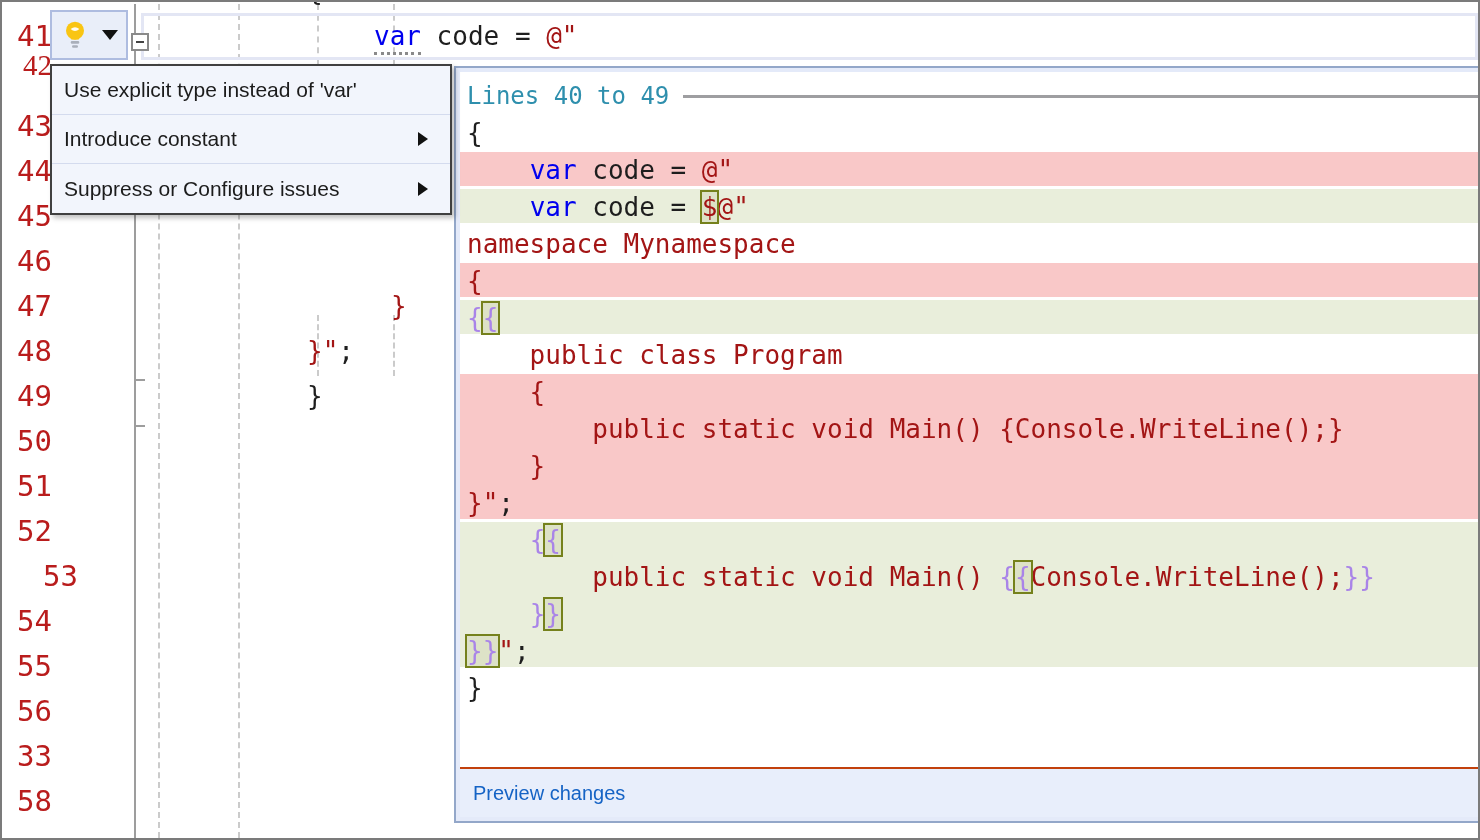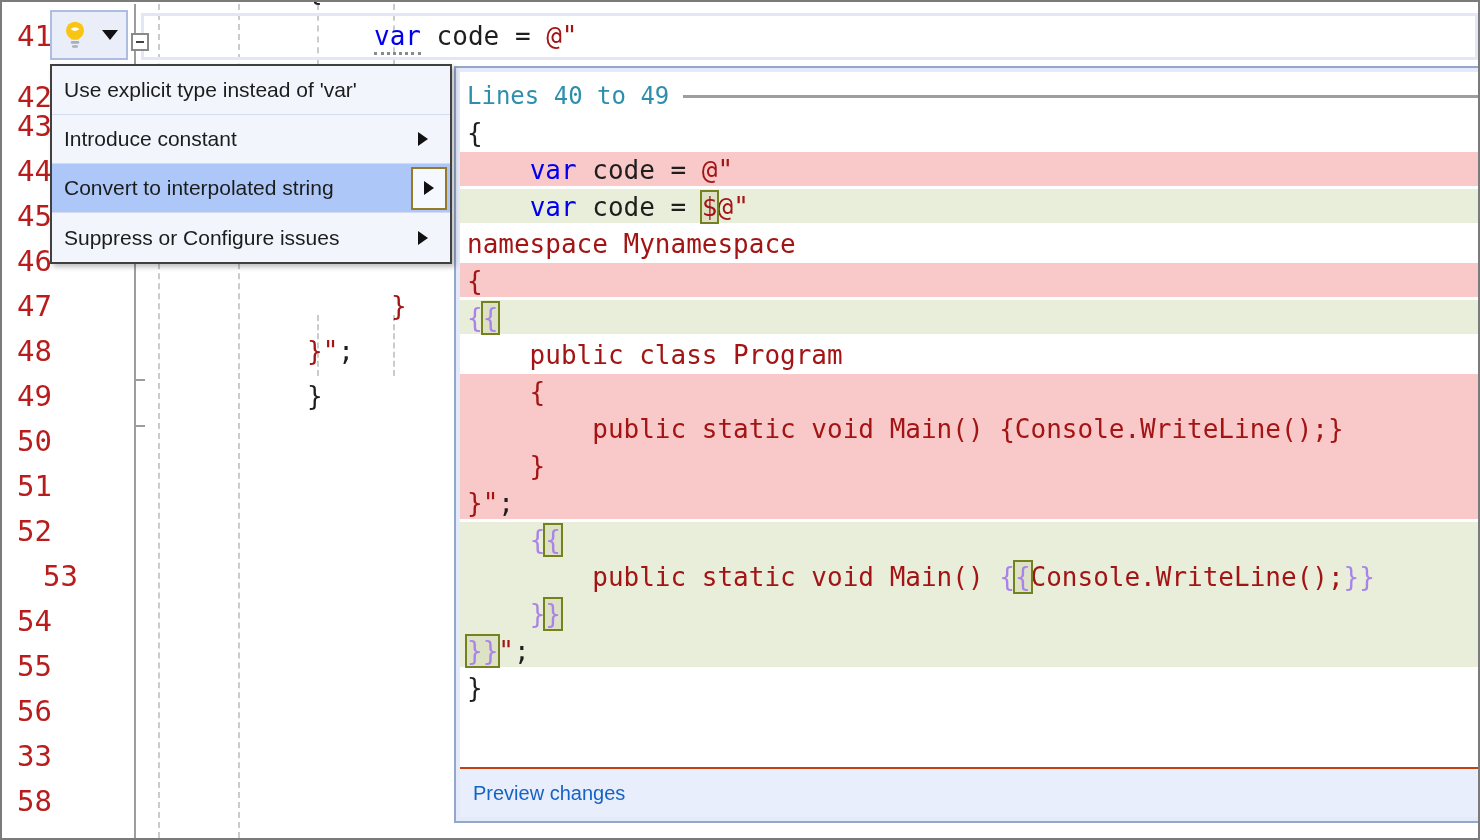--- a/index.html
+++ b/index.html
@@ -89,21 +89,21 @@
   .preview-footer span { color:#1563C5; font-size:20px; font-family:"Liberation Sans", sans-serif; cursor:pointer; }
 </style>
 </head>
 <body>
 
 <div class="window">
 
   <div id="gutter">
       <div class="line-num" style="top: -33px;">40</div>
       <div class="line-num" style="top: 12px;">41</div>
-      <div class="line-num" style="top: 73px;">42</div>
+      <div class="line-num" style="top: 41px; font-family: Liberation Serif, serif;">42</div>
       <div class="line-num" style="top: 102px;">43</div>
       <div class="line-num" style="top: 147px;">44</div>
       <div class="line-num" style="top: 192px;">45</div>
       <div class="line-num" style="top: 237px;">46</div>
       <div class="line-num" style="top: 282px;">47</div>
       <div class="line-num" style="top: 327px;">48</div>
       <div class="line-num" style="top: 372px;">49</div>
       <div class="line-num" style="top: 417px;">50</div>
       <div class="line-num" style="top: 462px;">51</div>
       <div class="line-num" style="top: 507px;">52</div>
@@ -151,26 +151,20 @@
     <div class="caret-down"></div>
   </div>
 
   <div class="menu" id="menu">
       <div class="menu-item">
         <span class="label">Use explicit type instead of 'var'</span>
       </div>
       <div class="menu-item">
         <span class="label">Introduce constant</span>
         <div class="sub-arrow"></div>
-      </div>
-      <div class="menu-item highlight">
-        <span class="label">Convert to interpolated string</span>
-        <div class="arrow-box">
-          <div class="sub-arrow"></div>
-        </div>
       </div>
       <div class="menu-item">
         <span class="label">Suppress or Configure issues</span>
         <div class="sub-arrow"></div>
       </div>
     </div>
 
   <div class="preview">
     <div class="preview-inner">
       <div class="preview-header">

